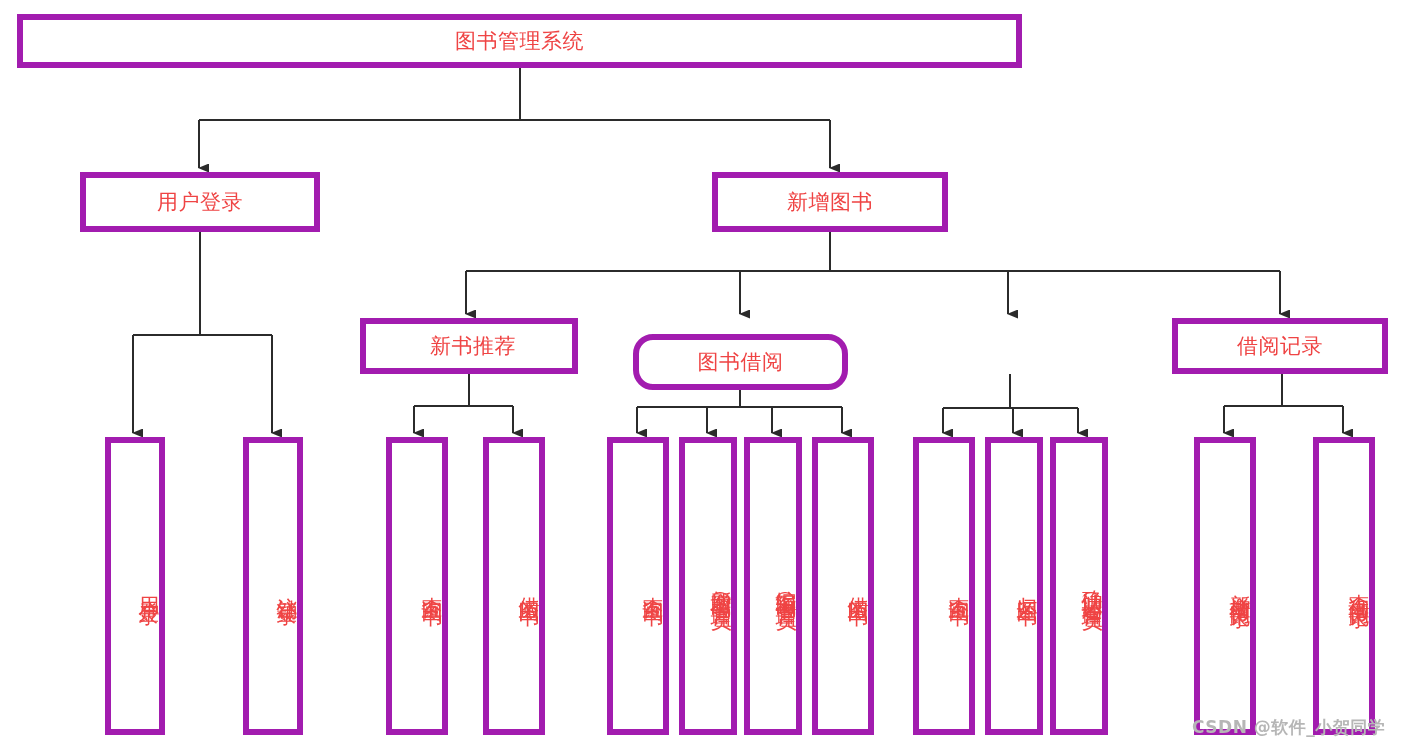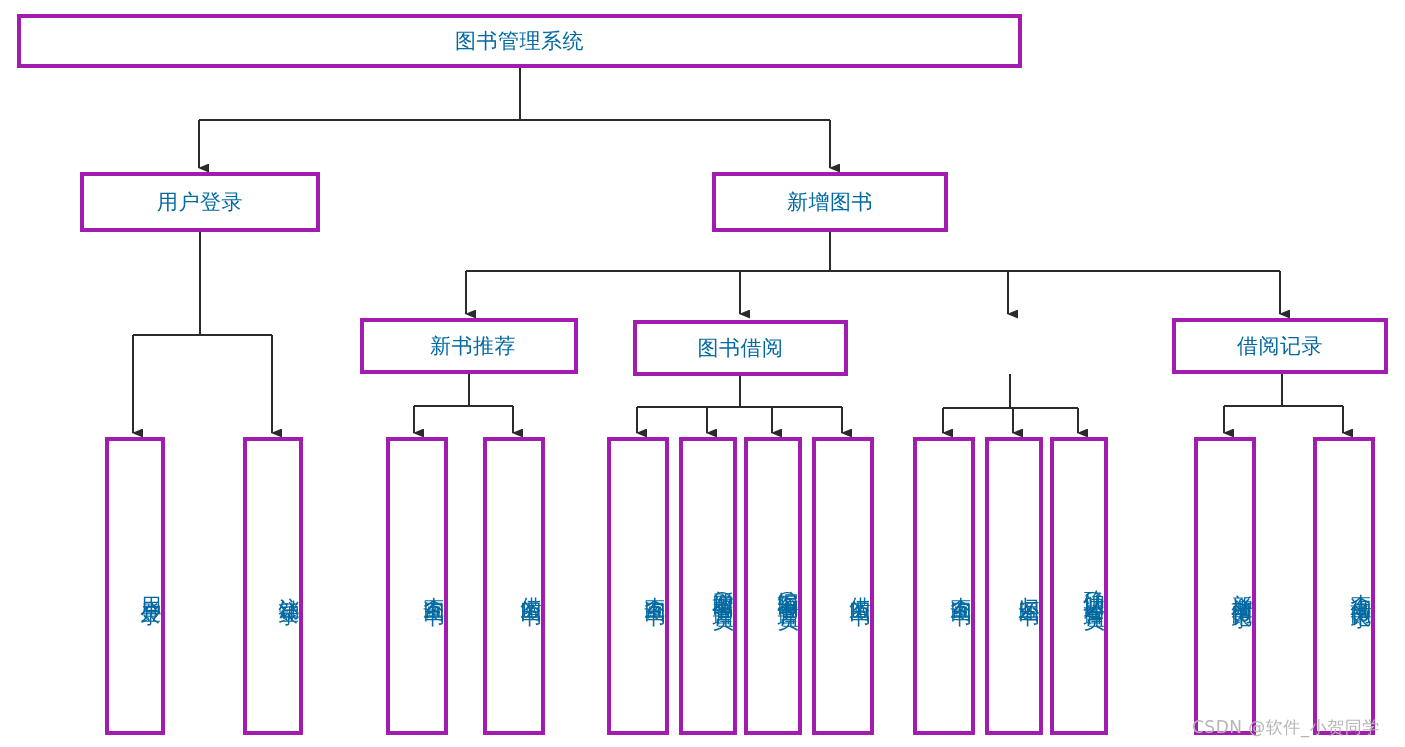--- a/index.html
+++ b/index.html
@@ -20,26 +20,26 @@
   #connector-layer {
     position: absolute;
     left: 0;
     top: 0;
     width: 1405px;
     height: 747px;
   }
   .node {
     position: absolute;
     box-sizing: border-box;
-    border: 4px solid #a21caf;
+    border: 6px solid #a21caf;
     background: #ffffff;
     display: flex;
     align-items: center;
     justify-content: center;
-    color: #0369a1;
+    color: #ef4444;
   }
   .node-h {
     font-size: 21px;
     letter-spacing: 0.5px;
     white-space: nowrap;
   }
   .node-v {
     font-size: 21px;
     writing-mode: vertical-rl;
     text-orientation: upright;
@@ -109,36 +109,36 @@
   </svg>
 
   <div class="node node-h" style="left: 17px; top: 14px; width: 1005px; height: 54px;">图书管理系统</div>
 
   <div class="node node-h" style="left: 80px; top: 172px; width: 240px; height: 60px;">用户登录</div>
 
   <div class="node node-h" style="left: 712px; top: 172px; width: 236px; height: 60px;">新增图书</div>
 
   <div class="node node-h" style="left: 360px; top: 318px; width: 218px; height: 56px; padding-left: 8px;">新书推荐</div>
 
-  <div class="node node-h" style="left: 633px; top: 320px; width: 215px; height: 56px;">图书借阅</div>
+  <div class="node node-h" style="left: 633px; top: 334px; width: 215px; height: 56px; border-radius: 20px;">图书借阅</div>
 
 
   <div class="node node-h" style="left: 1172px; top: 318px; width: 216px; height: 56px;">借阅记录</div>
 
   <div id="leaf-container">
       <div class="node node-v" style="left: 105px; top: 437px; width: 60px; height: 298px;">用户登录</div>
       <div class="node node-v" style="left: 243px; top: 437px; width: 60px; height: 298px;">注销登录</div>
       <div class="node node-v" style="left: 386px; top: 437px; width: 62px; height: 298px;">查询图书</div>
       <div class="node node-v" style="left: 483px; top: 437px; width: 62px; height: 298px;">借阅图书</div>
       <div class="node node-v" style="left: 607px; top: 437px; width: 62px; height: 298px;">查询图书</div>
       <div class="node node-v" style="left: 679px; top: 437px; width: 58px; height: 298px;">新增图书（管理员）</div>
       <div class="node node-v" style="left: 744px; top: 437px; width: 58px; height: 298px;">编辑图书（管理员）</div>
       <div class="node node-v" style="left: 812px; top: 437px; width: 62px; height: 298px;">借阅图书</div>
       <div class="node node-v" style="left: 913px; top: 437px; width: 62px; height: 298px;">查询图书</div>
       <div class="node node-v" style="left: 985px; top: 437px; width: 58px; height: 298px;">归还图书</div>
       <div class="node node-v" style="left: 1050px; top: 437px; width: 58px; height: 298px;">确认归还（管理员）</div>
       <div class="node node-v" style="left: 1194px; top: 437px; width: 62px; height: 298px;">新增借阅记录</div>
       <div class="node node-v" style="left: 1313px; top: 437px; width: 62px; height: 298px;">查询借阅记录</div>
     </div>
 
-  <div class="watermark" style="left:1192px; top:716px;">CSDN @软件_小贺同学</div>
+  <div class="watermark" style="left:1192px; top:716px;font-weight:bold;">CSDN @软件_小贺同学</div>
 
 </div>
 
 </body></html>

